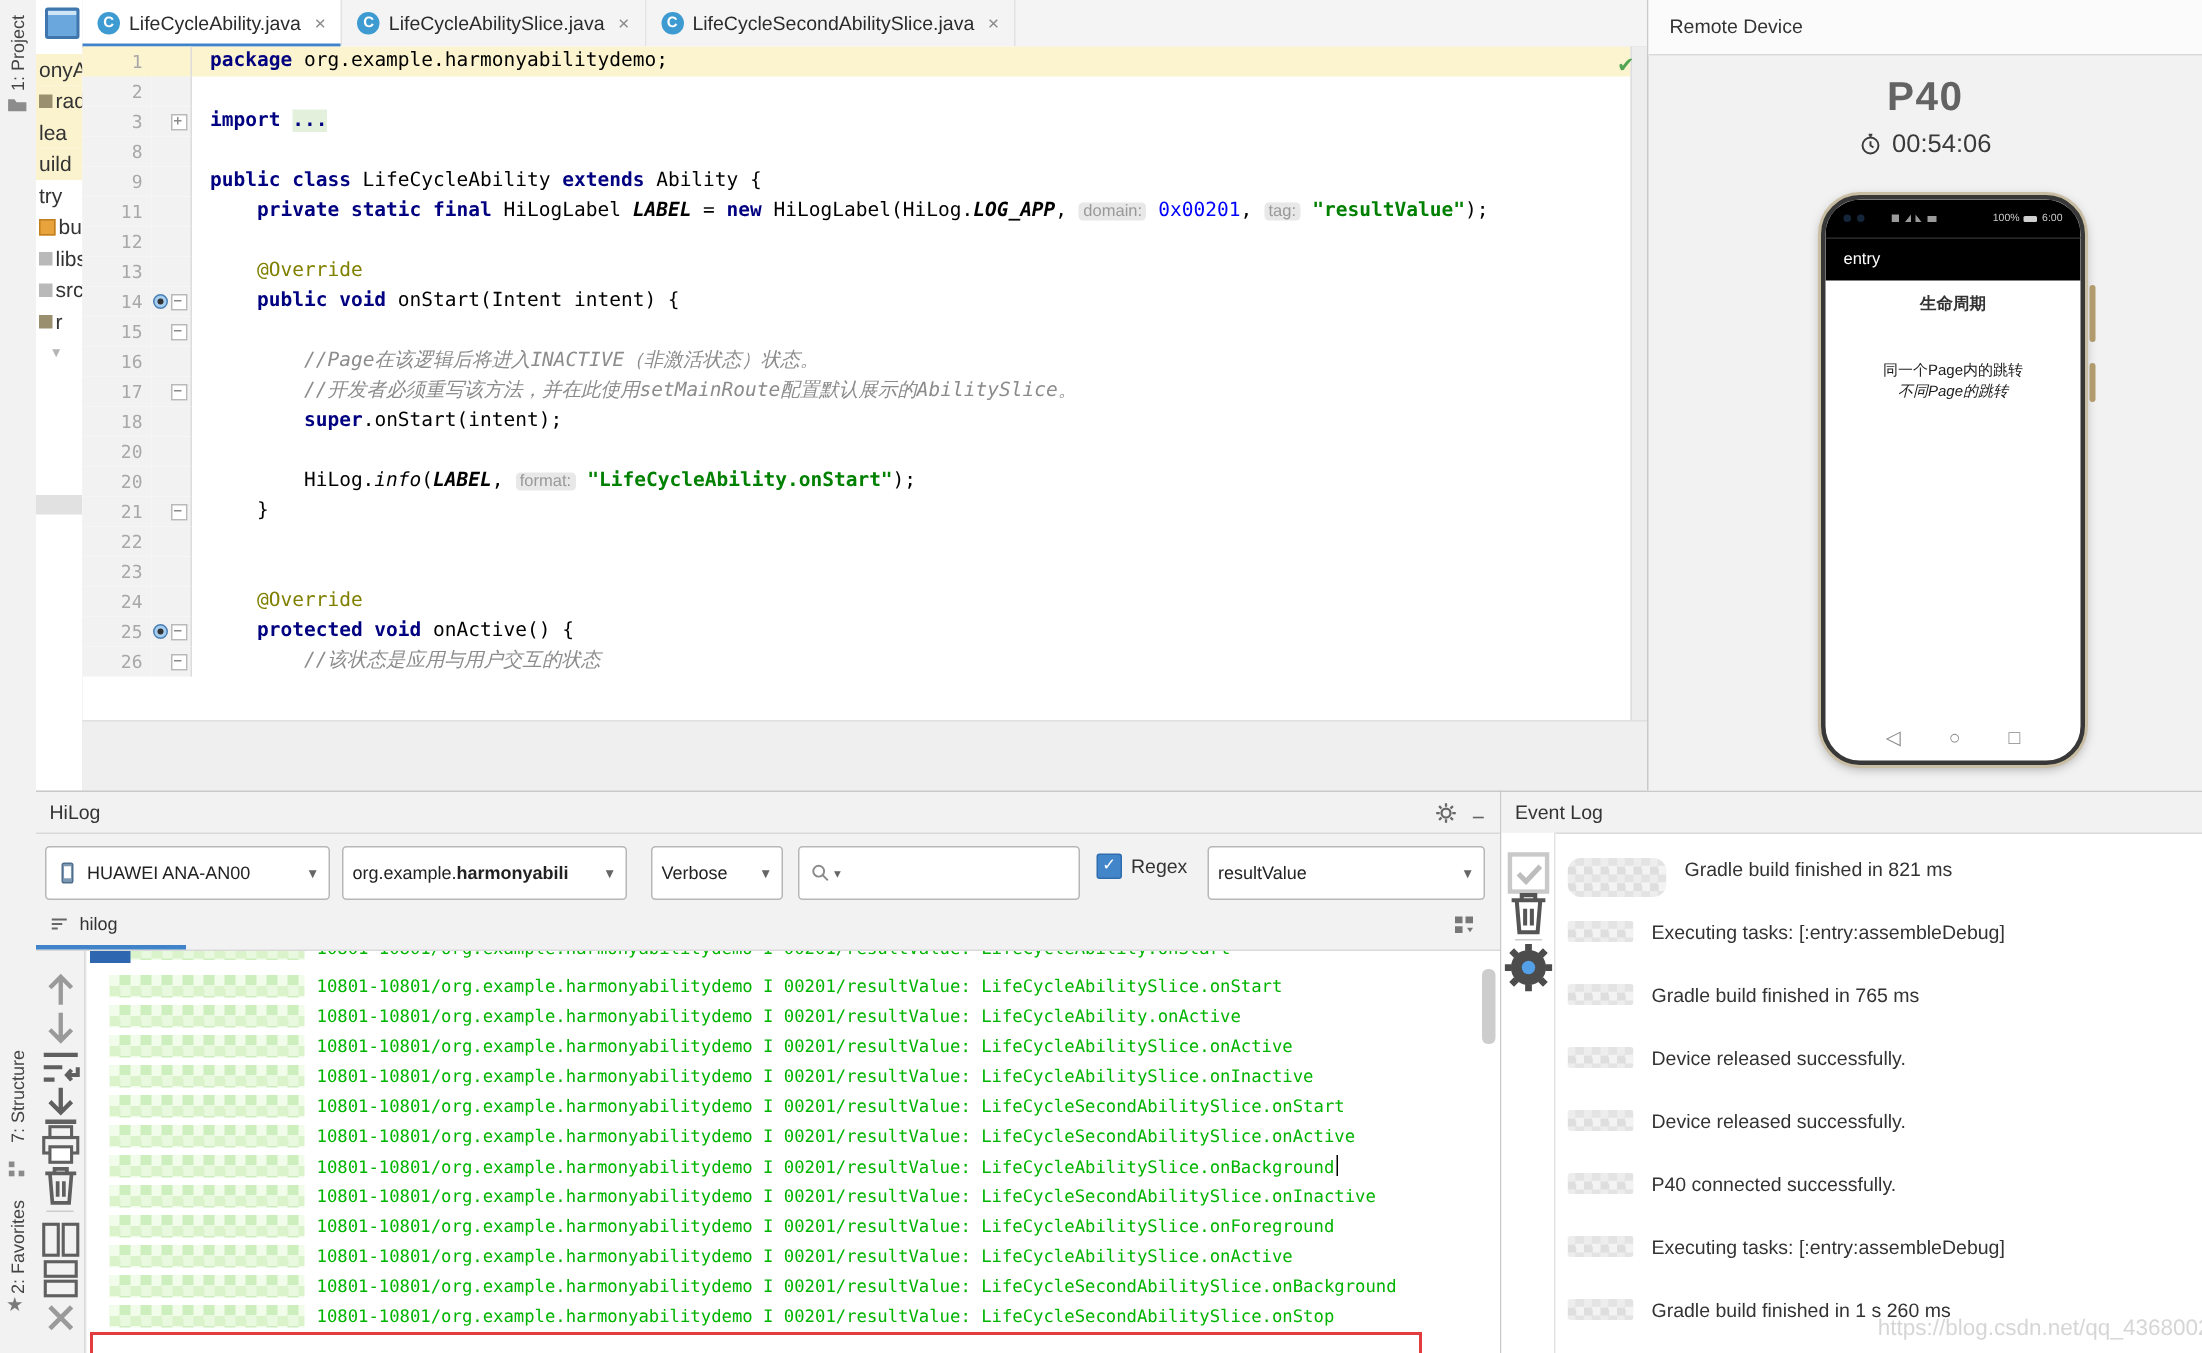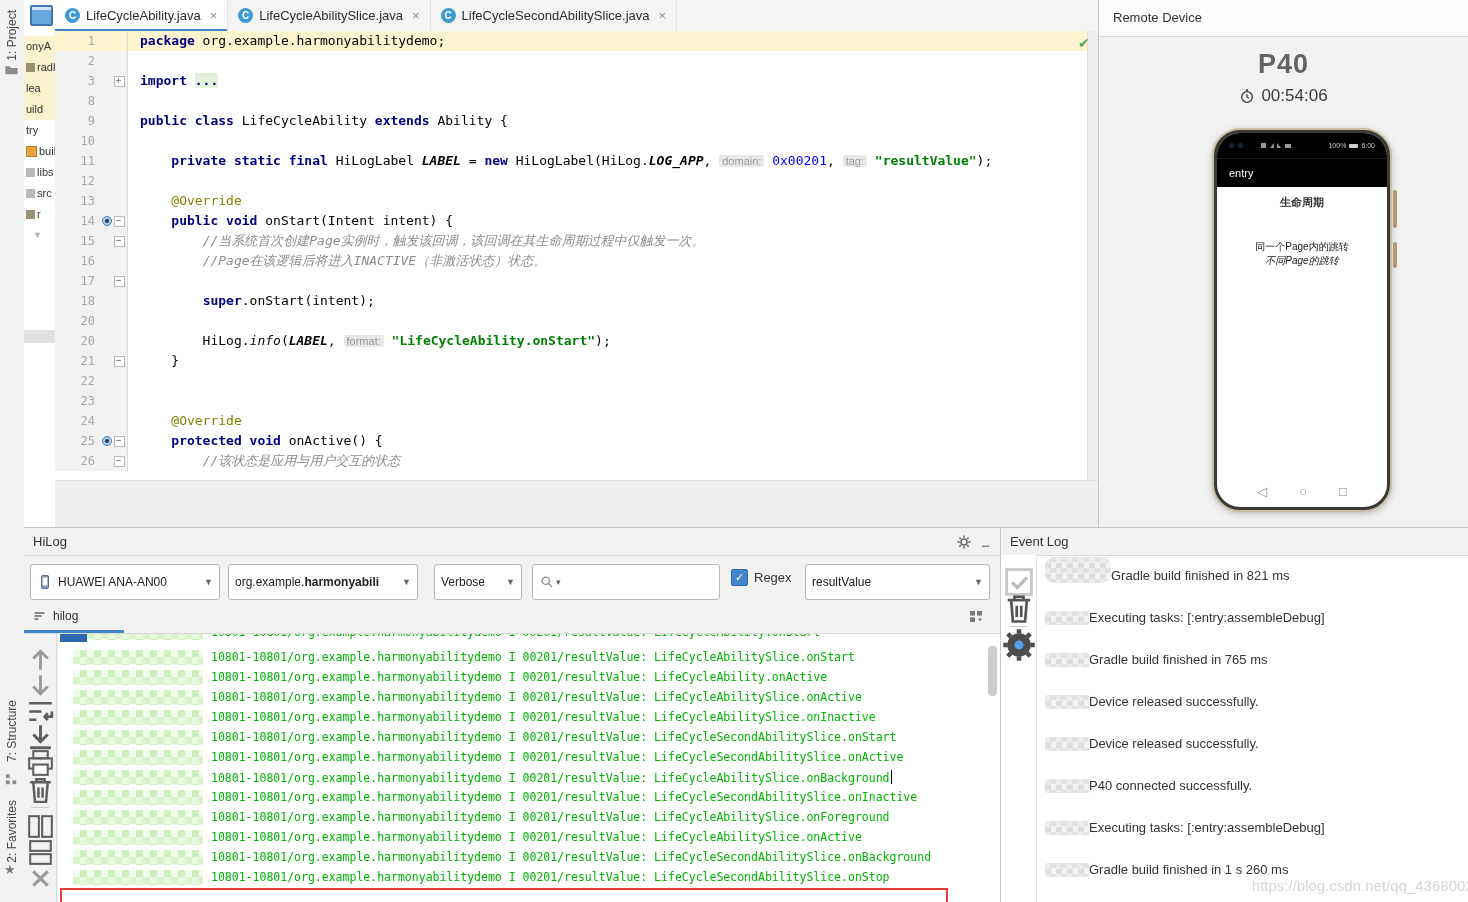--- a/index.html
+++ b/index.html
@@ -15,21 +15,21 @@
   #strip-folder{position:absolute;left:4px;top:62px;width:15px;height:15px;}
   #lbl-structure{position:absolute;top:700px;left:5px;}
   #strip-structure{position:absolute;left:4px;top:772px;width:15px;height:15px;}
   #lbl-favorites{position:absolute;top:800px;left:5px;}
   #strip-star{position:absolute;left:4px;top:862px;color:#7a7a7a;font-size:13px;}
 
   
   #projpane{position:absolute;left:24px;top:0;width:31px;height:527px;background:#fff;border-right:1px solid #d6d6d6;overflow:hidden;}
   #winicon{position:absolute;left:6px;top:5px;width:19px;height:17px;background:#6aa7dd;border:2px solid #3f76ae;border-radius:2px;box-shadow:inset 0 3px 0 #cfe6f7;}
   #projitems{position:absolute;left:0;top:36px;width:100%;}
-  .pitem{height:21px;line-height:21px;font-size:11px;color:#333;white-space:nowrap;padding-left:2px;display:flex;align-items:center;gap:2px;}
+  .pitem{height:21px;line-height:21px;font-size:14px;color:#333;white-space:nowrap;padding-left:2px;display:flex;align-items:center;gap:2px;}
   .pitem.cream{background:#faf3cd;}
   .pico{width:9px;height:9px;flex:0 0 auto;}
   .pico.module{background:#e8a33d;border:1px solid #c07f1e;}
   .pico.lib{background:#b9b9b9;}
   .pico.src{background:#b9b9b9;}
   .pico.folder{background:#9a8f6e;}
   .ptri{color:#b5b5b5;font-size:9px;padding-left:9px;height:21px;line-height:21px;}
   #projscroll{position:absolute;left:0;top:330px;width:100%;height:13px;background:#e1e1e1;}
 
   
@@ -104,21 +104,21 @@
   .ltext{font-family:"DejaVu Sans Mono",monospace;font-size:11.5px;color:#00b400;white-space:nowrap;}
   .caret{display:inline-block;width:1px;height:14px;background:#000;vertical-align:-2px;margin-left:1px;}
   #redbox{position:absolute;left:36px;top:254px;width:884px;height:106px;border:2px solid #e23c3c;pointer-events:none;z-index:5;}
   #hlscroll{position:absolute;right:3px;top:12px;width:9px;height:50px;background:#cdcdcd;border-radius:4px;}
 
   
   #eventlog{position:absolute;left:1000px;top:527px;width:496px;height:375px;background:#fff;border-top:1px solid #c9c9c9;border-left:1px solid #c9c9c9;box-sizing:border-box;}
   #evside{position:absolute;left:0;top:27px;width:36px;bottom:0;background:#fff;border-right:1px solid #e3e3e3;padding-top:14px;box-sizing:border-box;}
   .evicon{width:36px;height:26px;display:flex;align-items:center;justify-content:center;}
   #evrows{position:absolute;left:36px;top:27px;right:0;bottom:0;}
-  .erow{position:absolute;left:8px;display:flex;align-items:flex-end;height:22px;}
+  .erow{position:absolute;left:8px;display:flex;gap:12px;align-items:flex-start;height:22px;margin-top:11px;}
   .mosaic-e{width:44px;height:14px;flex:0 0 auto;border-radius:2px;
     background:conic-gradient(#e3e3e3 25%,#f3f3f3 0 50%,#dedede 0 75%,#ededed 0) 0 0/11px 11px;}
   .mosaic-e.tall{width:66px;height:26px;border-radius:9px;}
   .etext{font-size:13px;color:#333;white-space:nowrap;}
   #watermark{position:absolute;right:14px;bottom:8px;color:#d6d6d6;font-size:15px;}
   #cornerchip{position:absolute;right:2px;bottom:2px;width:10px;height:18px;background:#b9b9b9;border-radius:2px;}
 
   
   #remote{position:absolute;left:1098px;top:0;width:370px;height:527px;background:#f2f2f2;border-left:1px solid #c9c9c9;box-sizing:border-box;}
   #remote .rhead{height:36px;line-height:36px;padding-left:14px;background:#fbfbfb;border-bottom:1px solid #d9d9d9;font-size:13px;color:#333;}
@@ -246,25 +246,20 @@
       <span class="lnum">8</span>
       <span class="gmark"></span>
       <span class="ctext"></span>
     </div>
       <div class="crow">
       <span class="lnum">9</span>
       <span class="gmark"></span>
       <span class="ctext"><span class="tk-kw">public class</span><span class="tk-pl"> LifeCycleAbility </span><span class="tk-kw">extends</span><span class="tk-pl"> Ability {</span></span>
     </div>
       <div class="crow">
-      <span class="lnum">10</span>
-      <span class="gmark"></span>
-      <span class="ctext"></span>
-    </div>
-      <div class="crow">
       <span class="lnum">11</span>
       <span class="gmark"></span>
       <span class="ctext"><span class="tk-pl">    </span><span class="tk-kw">private static final</span><span class="tk-pl"> HiLogLabel </span><span class="tk-fld">LABEL</span><span class="tk-pl"> = </span><span class="tk-kw">new</span><span class="tk-pl"> HiLogLabel(HiLog.</span><span class="tk-fld">LOG_APP</span><span class="tk-pl">, </span><span class="tk-hint">domain:</span><span class="tk-pl"> </span><span class="tk-num">0x00201</span><span class="tk-pl">, </span><span class="tk-hint">tag:</span><span class="tk-pl"> </span><span class="tk-str">"resultValue"</span><span class="tk-pl">);</span></span>
     </div>
       <div class="crow">
       <span class="lnum">12</span>
       <span class="gmark"></span>
       <span class="ctext"></span>
     </div>
       <div class="crow">
@@ -279,32 +274,32 @@
           <i class="ova">↑</i>
           <i class="foldm"></i>
         </span>
       <span class="ctext"><span class="tk-pl">    </span><span class="tk-kw">public void</span><span class="tk-pl"> onStart(Intent intent) {</span></span>
     </div>
       <div class="crow">
       <span class="lnum">15</span>
       <span class="gmark">
           <i class="foldm"></i>
         </span>
-      <span class="ctext"><span class="tk-pl">        </span><span class="tk-cmt">//当系统首次创建Page实例时，触发该回调，该回调在其生命周期过程中仅触发一次。</span></span>
     </div>
       <div class="crow">
       <span class="lnum">16</span>
       <span class="gmark"></span>
       <span class="ctext"><span class="tk-pl">        </span><span class="tk-cmt">//Page在该逻辑后将进入INACTIVE（非激活状态）状态。</span></span>
     </div>
       <div class="crow">
       <span class="lnum">17</span>
       <span class="gmark">
           <i class="foldm"></i>
         </span>
+      <span class="ctext"><span class="tk-pl">        </span><span class="tk-cmt">//开发者必须重写该方法，并在此使用setMainRoute配置默认展示的AbilitySlice。</span></span>
     </div>
       <div class="crow">
       <span class="lnum">18</span>
       <span class="gmark"></span>
       <span class="ctext"><span class="tk-pl">        </span><span class="tk-kw">super</span><span class="tk-pl">.onStart(intent);</span></span>
     </div>
       <div class="crow">
       <span class="lnum">20</span>
       <span class="gmark"></span>
     </div>

